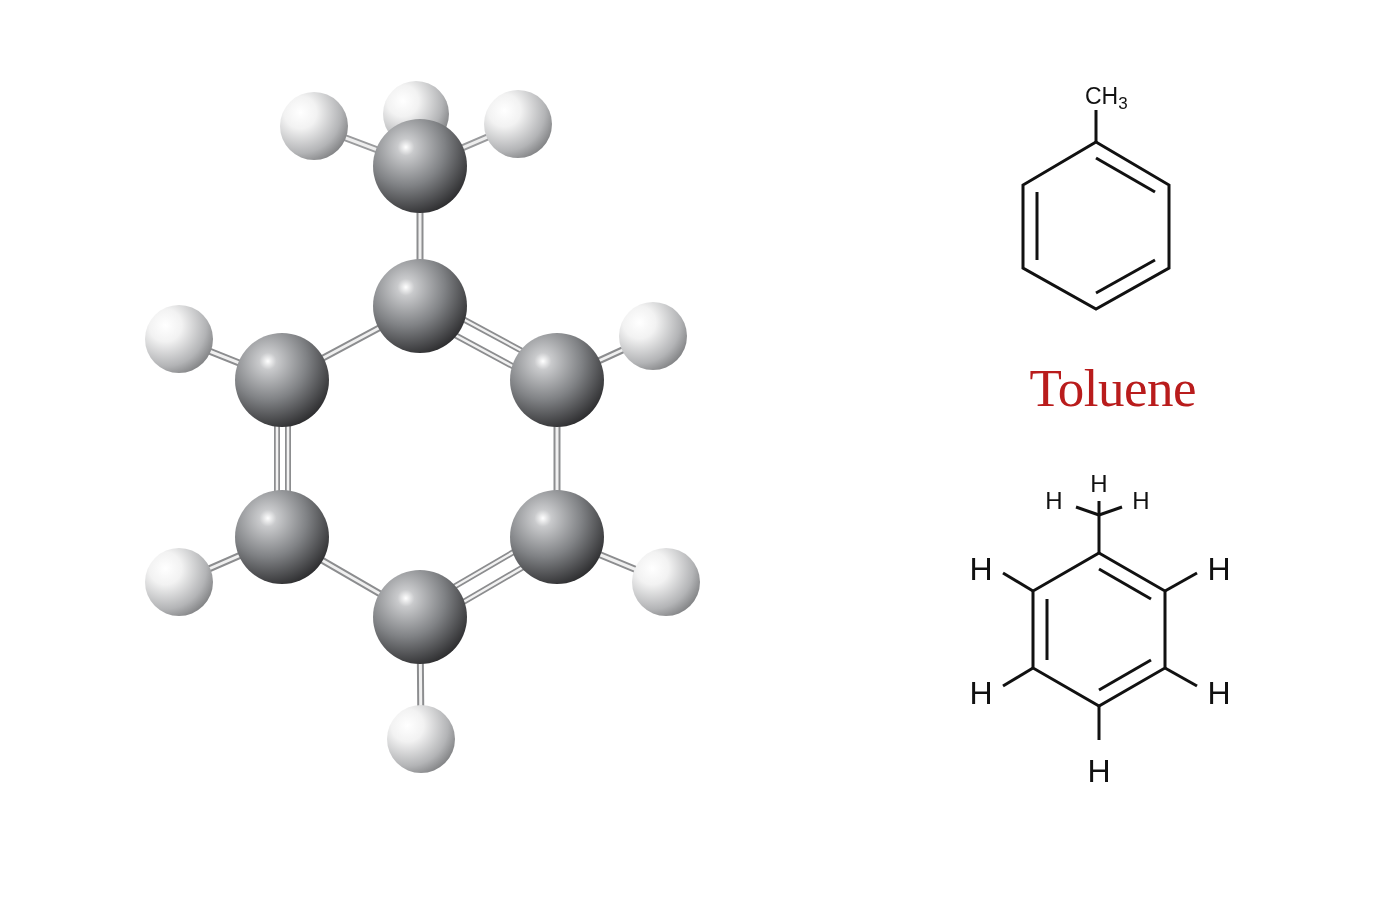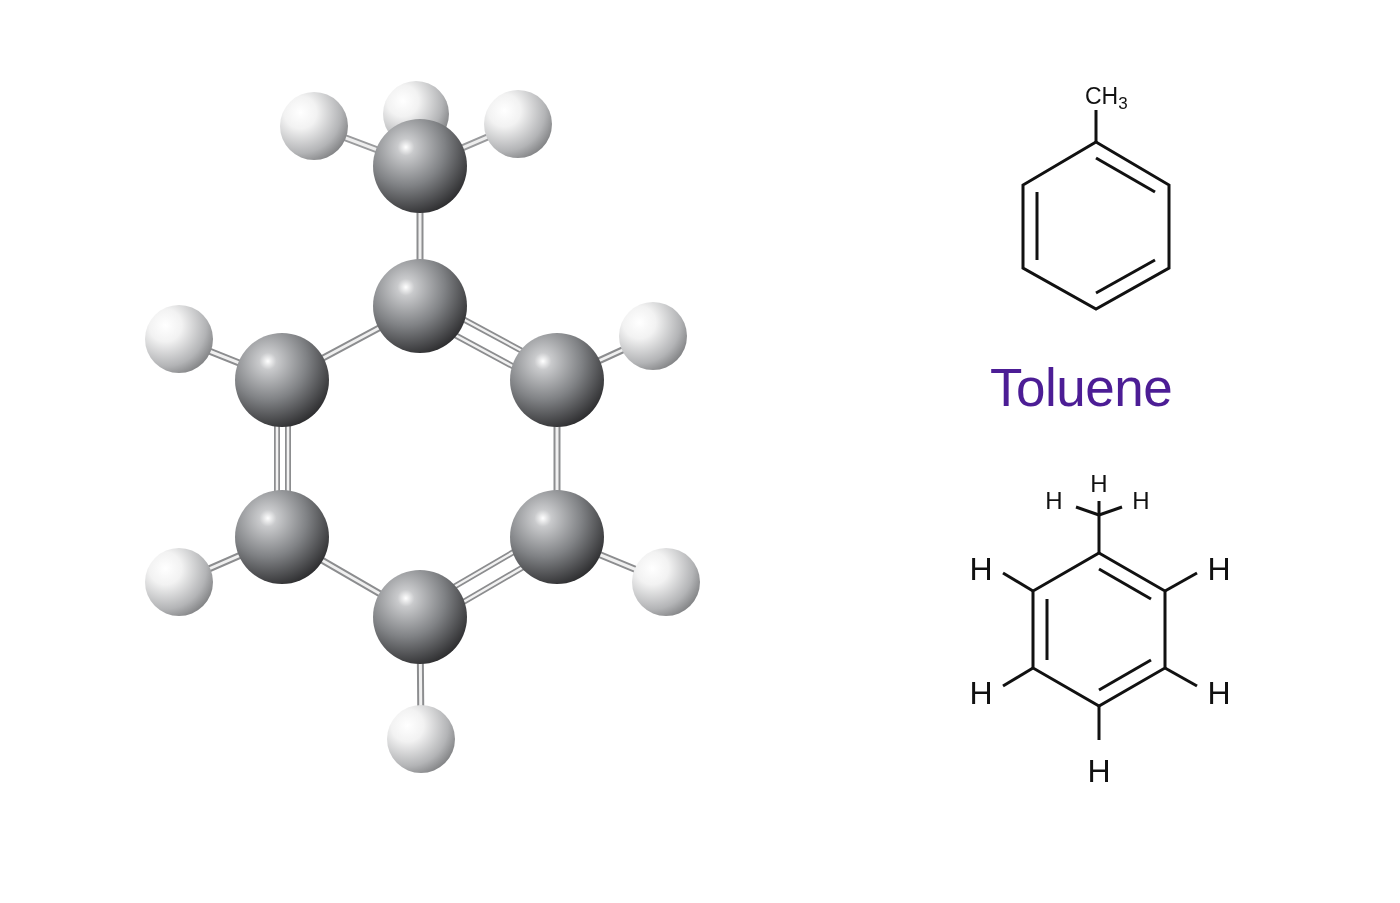--- a/index.html
+++ b/index.html
@@ -1,21 +1,21 @@
 <!DOCTYPE html>
 <html><head>
   <meta charset="utf-8">
   <style>
     html, body { margin: 0; padding: 0; background: #ffffff; }
     body { width: 1400px; height: 903px; position: relative; overflow: hidden;
            font-family: "Liberation Sans", sans-serif; }
     #stage { position: absolute; left: 0; top: 0; width: 1400px; height: 903px; }
     .title { position: absolute; left: 990px; top: 356px; width: 206px;
-             font-size: 53px; color: #4c1d95; font-family: Liberation Sans, sans-serif;
-             letter-spacing: -0.5px; line-height: 64px; }
+             font-size: 53px; color: #b91c1c; font-family: Liberation Serif, serif;
+             letter-spacing: -0.5px; line-height: 64px; text-align: right; }
     .lbl { font-family: "Liberation Sans", sans-serif; fill: #111; }
   </style>
 </head>
 <body>
 
 <div id="stage">
 
   <svg width="1400" height="903" style="position:absolute;left:0;top:0">
     <defs>
       <radialGradient id="gC" cx="35%" cy="30%" r="75%">

